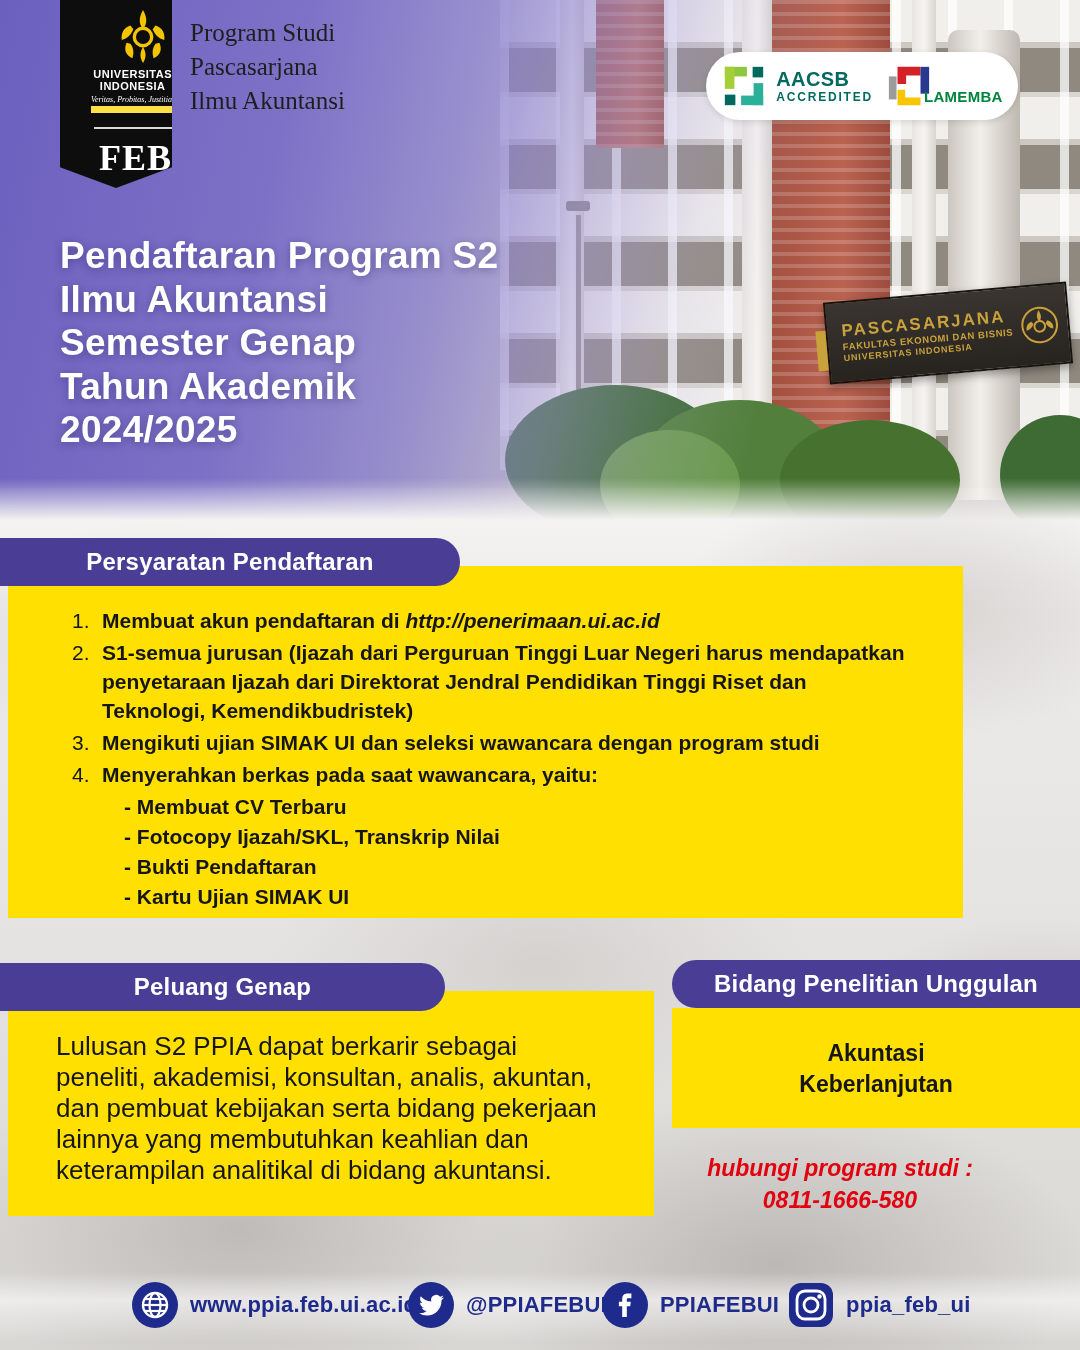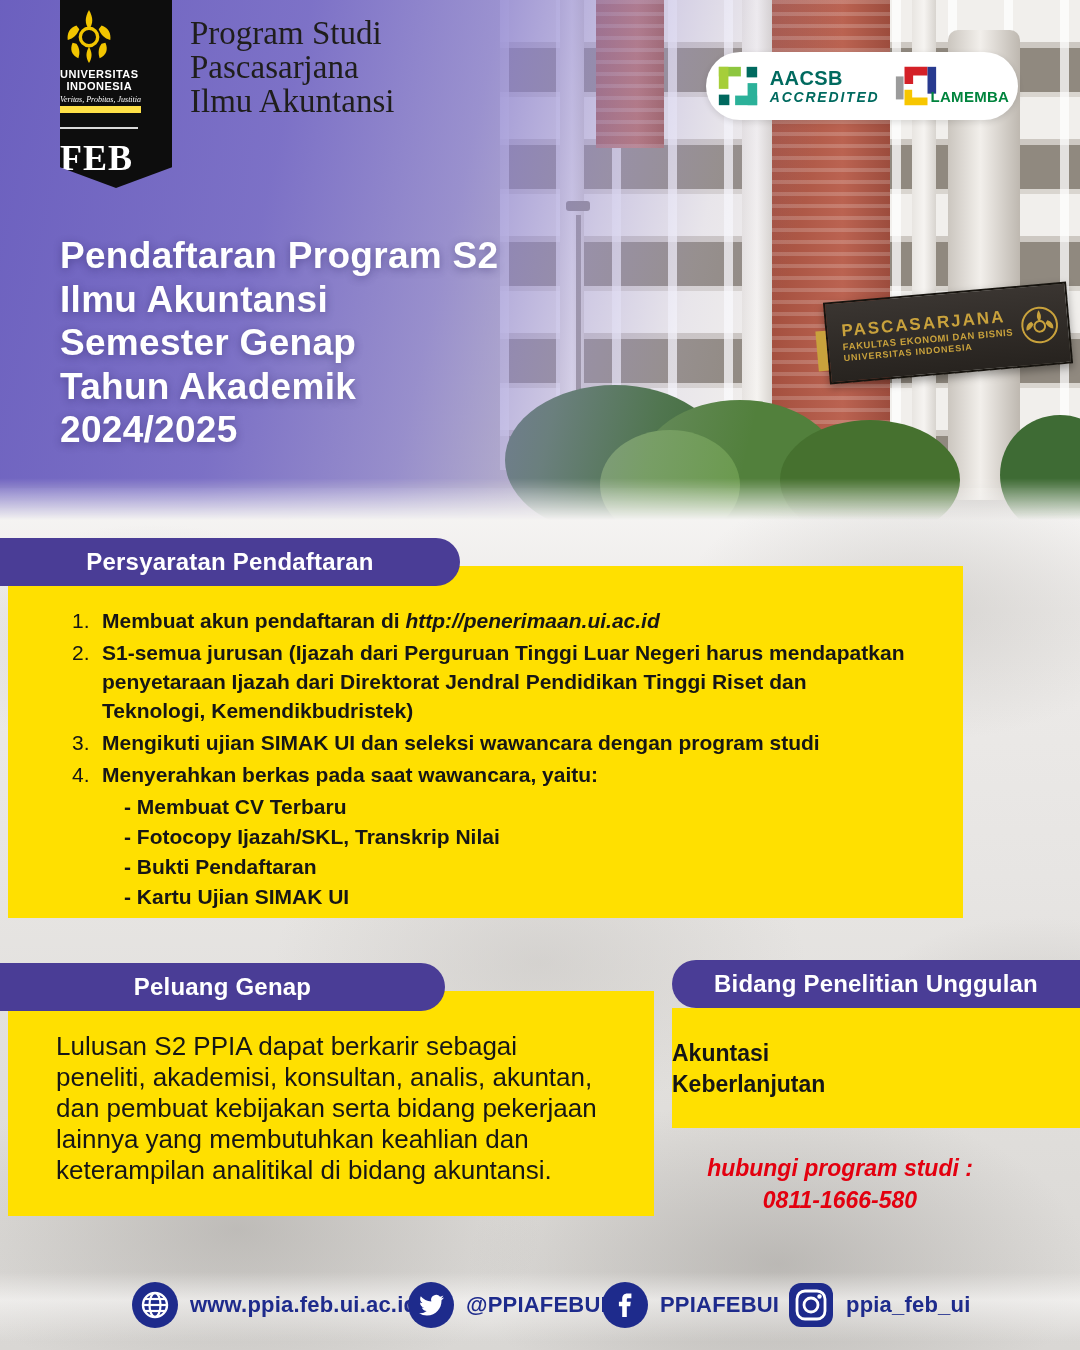--- a/index.html
+++ b/index.html
@@ -50,36 +50,36 @@
   .sign-post{position:absolute;left:-12px;top:26px;width:10px;height:40px;background:#c9a23c;}
   .overlay{position:absolute;inset:0;
     background:linear-gradient(103deg,
       rgba(104,92,190,.97) 0%, rgba(118,106,198,.93) 26%,
       rgba(138,127,206,.78) 42%, rgba(163,153,216,.45) 54%,
       rgba(186,178,226,.16) 63%, rgba(200,194,232,0) 71%);}
 
   
   .ribbon{position:absolute;left:60px;top:0;width:112px;height:188px;background:#0d0d0d;
     clip-path:polygon(0 0,100% 0,100% 89%,50% 100%,0 89%);
-    display:flex;flex-direction:column;align-items:flex-start;filter:drop-shadow(0 5px 5px rgba(30,20,70,.45));}
+    display:flex;flex-direction:column;align-items:flex-end;filter:drop-shadow(0 5px 5px rgba(30,20,70,.45));}
   .makara{width:58px;height:58px;margin-top:8px;}
   .uni-name{color:#fff;font-size:11px;font-weight:700;letter-spacing:.5px;text-align:center;line-height:12px;margin-top:2px;}
   .motto{color:#fff;font-family:"Liberation Serif",serif;font-style:italic;font-size:8px;margin-top:3px;border-bottom:7px solid #fde047;padding-bottom:2px;}
   .ribbon-rule{width:78px;height:2px;background:#d9d9d9;margin-top:14px;}
   .feb{color:#fff;font-family:"Liberation Serif",serif;font-size:36px;font-weight:700;letter-spacing:1px;margin-top:8px;}
 
   .program-studi{position:absolute;left:190px;top:16px;font-family:"Liberation Serif",serif;
-    color:#1f1e1c;font-size:33px;line-height:34px;}
+    color:#1f1e1c;font-size:25px;line-height:34px;}
 
   
   .accr-pill{position:absolute;left:706px;top:52px;width:312px;height:68px;background:#fff;border-radius:34px;
     display:flex;align-items:center;justify-content:center;gap:9px;box-shadow:0 2px 6px rgba(0,0,0,.12);}
   .aacsb-text{line-height:1;}
   .aacsb-name{color:#006a5f;font-size:20px;font-weight:700;letter-spacing:.4px;}
-  .aacsb-sub{color:#006a5f;font-size:14px;font-weight:700;letter-spacing:1.8px;margin-top:2px;font-style:italic;}
+  .aacsb-sub{color:#006a5f;font-size:12px;font-weight:700;letter-spacing:1.8px;margin-top:2px;}
   .lamemba-wrap{display:flex;align-items:flex-end;margin-left:4px;}
   .lamemba-name{color:#00843d;font-size:15px;font-weight:700;letter-spacing:.3px;margin-left:-8px;margin-bottom:4px;}
 
   
   .hero-title{position:absolute;left:60px;top:234px;color:#fff;font-size:37px;font-weight:700;
     letter-spacing:.3px;line-height:43.5px;text-shadow:0 2px 8px rgba(45,35,100,.45);}
 
   
   .pill{position:absolute;height:48px;background:#4a3d96;color:#fff;font-size:24px;font-weight:700;
     display:flex;align-items:center;justify-content:center;z-index:4;letter-spacing:.2px;}
@@ -94,21 +94,21 @@
   .req-num{position:absolute;left:0;font-weight:400;}
   .req-link{font-style:italic;}
   .doc-list{margin:3px 0 0 22px;line-height:30px;}
 
   .career-pill{left:0;top:963px;width:445px;}
   .career-box{left:8px;top:991px;width:646px;height:225px;}
   .career-text{position:absolute;left:48px;top:40px;right:44px;color:#161616;font-size:26px;font-weight:400;line-height:31px;}
 
   .research-pill{left:672px;top:960px;width:408px;}
   .research-box{left:672px;top:1008px;width:408px;height:120px;}
-  .research-text{position:absolute;left:0;top:30px;width:100%;text-align:left;color:#161616;font-size:23px;font-weight:700;line-height:31px;}
+  .research-text{position:absolute;left:0;top:30px;width:100%;text-align:center;color:#161616;font-size:23px;font-weight:700;line-height:31px;}
 
   .contact-note{position:absolute;left:645px;top:1152px;width:390px;text-align:center;
     color:#e3000f;font-size:23px;font-weight:700;font-style:italic;line-height:32px;z-index:3;}
 
   
   .footer-item{position:absolute;top:1282px;display:flex;align-items:center;gap:12px;z-index:5;}
   .soc-icon{width:46px;height:46px;flex:0 0 auto;}
   .footer-label{color:#1e2b8c;font-size:22px;font-weight:700;letter-spacing:.2px;}
   .fi-1{left:132px;} .fi-2{left:408px;} .fi-3{left:602px;} .fi-4{left:788px;}
 </style>

